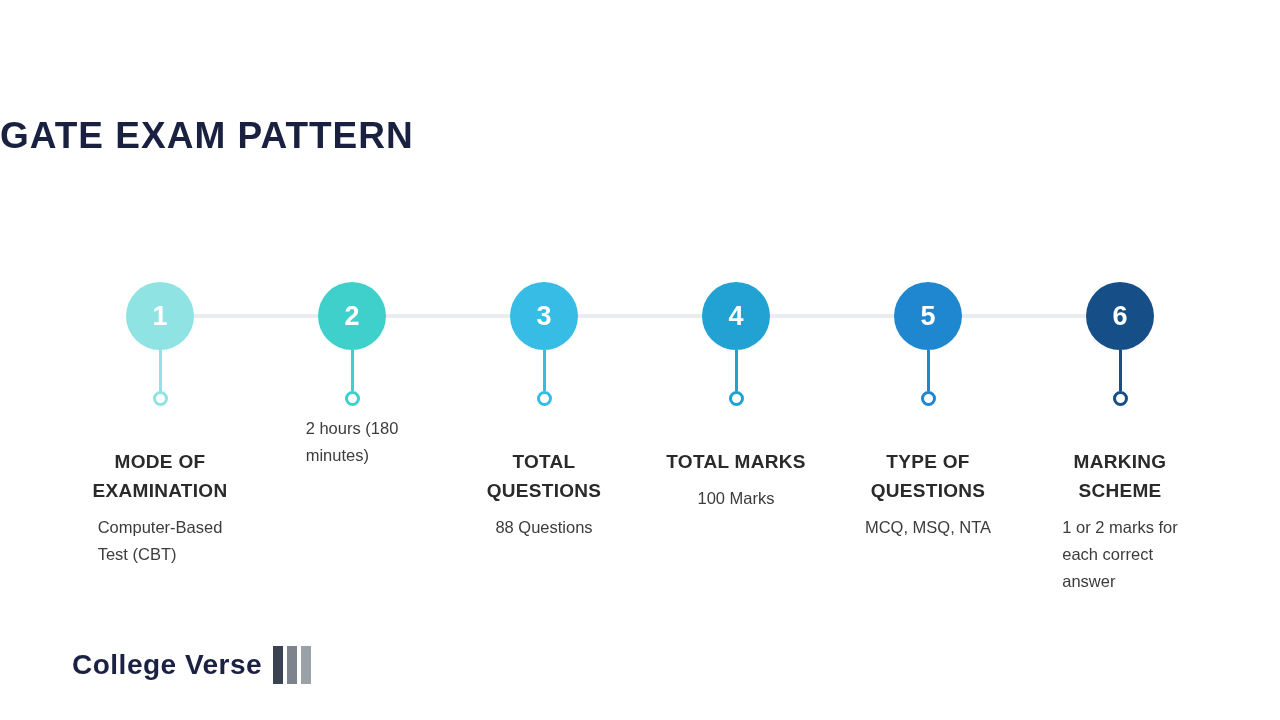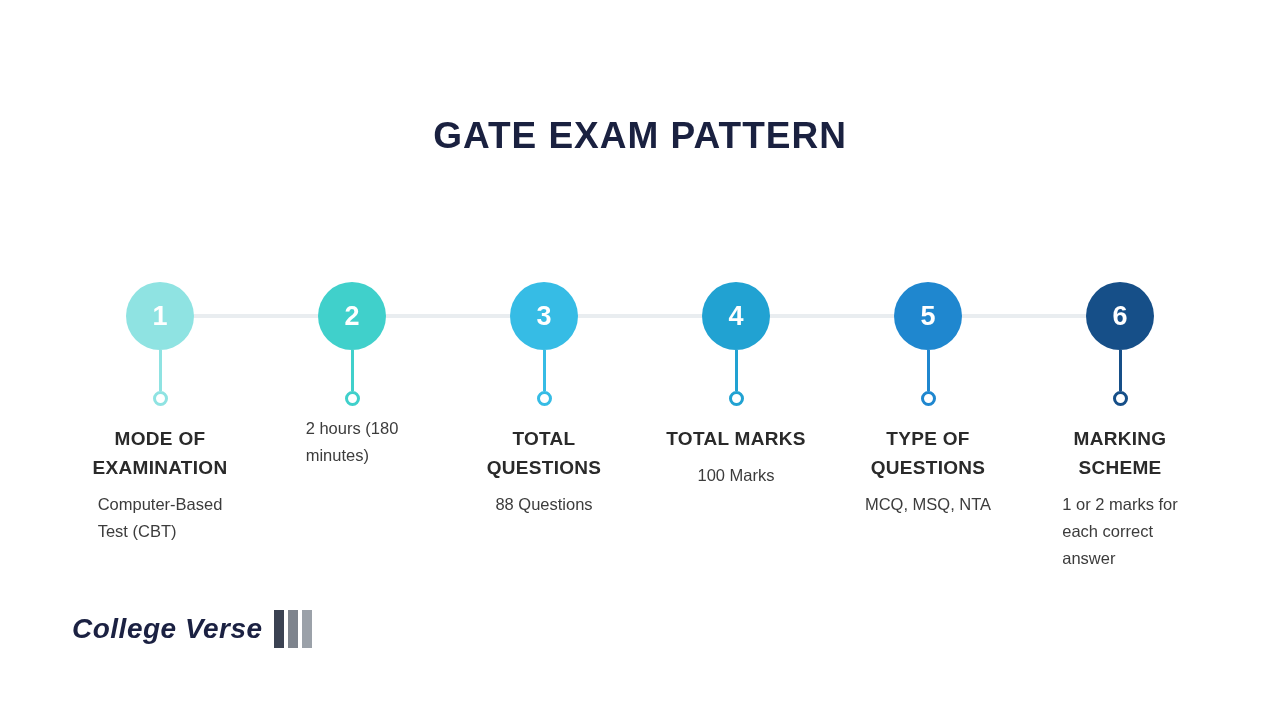--- a/index.html
+++ b/index.html
@@ -10,21 +10,21 @@
     position: relative;
     overflow: hidden;
   }
   .canvas { position: absolute; inset: 0; }
 
   .title {
     position: absolute;
     top: 115px;
     left: 0;
     width: 100%;
-    text-align: center;
+    text-align: left;
     font-size: 37px;
     font-weight: bold;
     letter-spacing: 1px;
     color: #1A2140;
   }
 
   .timeline {
     position: absolute;
     left: 64px;
     top: 282px;
@@ -67,46 +67,45 @@
     margin-top: 0px;
   }
   .ring {
     width: 15px;
     height: 15px;
     border-radius: 50%;
     border: 3px solid;
     background: #ffffff;
   }
   .heading {
-    margin-top: 18px;
+    margin-top: 41px;
     font-size: 19px;
     font-weight: bold;
     line-height: 29px;
     color: #2A2A2A;
     text-align: center;
     white-space: pre-line;
     letter-spacing: 0.3px;
   }
   .detail {
     margin-top: 9px;
     font-size: 16.5px;
     line-height: 27px;
     color: #3C3C3C;
     text-align: left;
     white-space: pre-line;
   }
 
   .logo {
     position: absolute;
     left: 72px;
-    top: 610px;
+    top: 646px;
     display: flex;
     align-items: center;
     gap: 11px;
-    font-style: italic;
   }
   .logo-text {
     font-size: 28px;
     font-weight: bold;
     letter-spacing: 0.5px;
     color: #1B2142;
   }
   .logo-bars { display: flex; gap: 4px; align-items: center; }
   .logo-bar { width: 10px; height: 38px; }
 </style>

